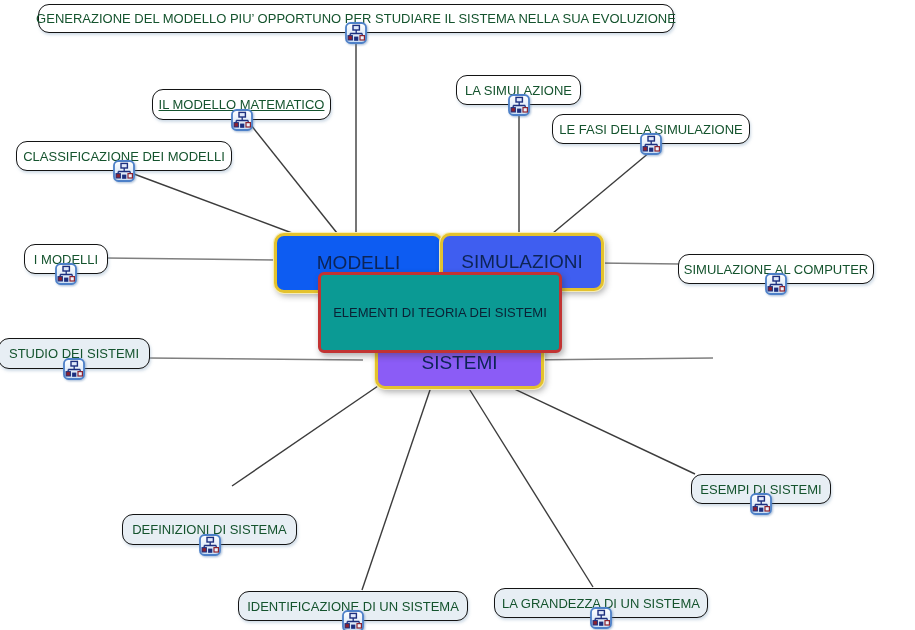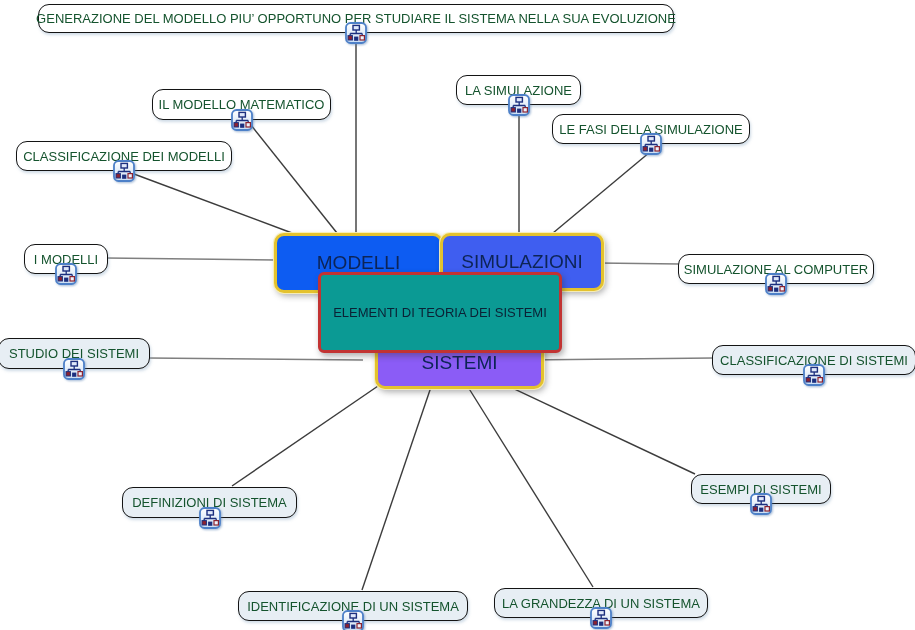--- a/index.html
+++ b/index.html
@@ -113,21 +113,21 @@
     <span>ELEMENTI DI TEORIA DEI SISTEMI</span>
   </div>
 
   <div class="leaf" style="left:38px;top:4px;width:634px;height:27px;">
     <span class="lbl">GENERAZIONE DEL MODELLO PIU’ OPPORTUNO PER STUDIARE IL SISTEMA NELLA SUA EVOLUZIONE</span>
     <svg class="nodeicon">
         <use href="#ic-sitemap"></use>
       </svg>
   </div>
 
-  <div class="leaf" style="left:152px;top:89px;width:177px;height:29px;">
+  <div class="leaf" style="left:152px;top:89px;width:177px;height:29px;text-decoration:underline;">
     <span class="lbl">IL MODELLO MATEMATICO</span>
     <svg class="nodeicon">
         <use href="#ic-sitemap"></use>
       </svg>
   </div>
 
   <div class="leaf" style="left:16px;top:141px;width:214px;height:28px;">
     <span class="lbl">CLASSIFICAZIONE DEI MODELLI</span>
     <svg class="nodeicon">
         <use href="#ic-sitemap"></use>
@@ -162,28 +162,22 @@
       </svg>
   </div>
 
   <div class="leaf tint" style="left:-2px;top:338px;width:150px;height:29px;">
     <span class="lbl">STUDIO DEI SISTEMI</span>
     <svg class="nodeicon">
         <use href="#ic-sitemap"></use>
       </svg>
   </div>
 
-  <div class="leaf tint" style="left:712px;top:345px;width:202px;height:28px;">
-    <span class="lbl">CLASSIFICAZIONE DI SISTEMI</span>
-    <svg class="nodeicon">
-        <use href="#ic-sitemap"></use>
-      </svg>
-  </div>
-
-  <div class="leaf tint" style="left:122px;top:487px;width:173px;height:29px;">
+
+  <div class="leaf tint" style="left:122px;top:514px;width:173px;height:29px;">
     <span class="lbl">DEFINIZIONI DI SISTEMA</span>
     <svg class="nodeicon">
         <use href="#ic-sitemap"></use>
       </svg>
   </div>
 
   <div class="leaf tint" style="left:667px;top:474px;width:138px;height:28px;margin-left:24px;">
     <span class="lbl">ESEMPI DI SISTEMI</span>
     <svg class="nodeicon">
         <use href="#ic-sitemap"></use>

